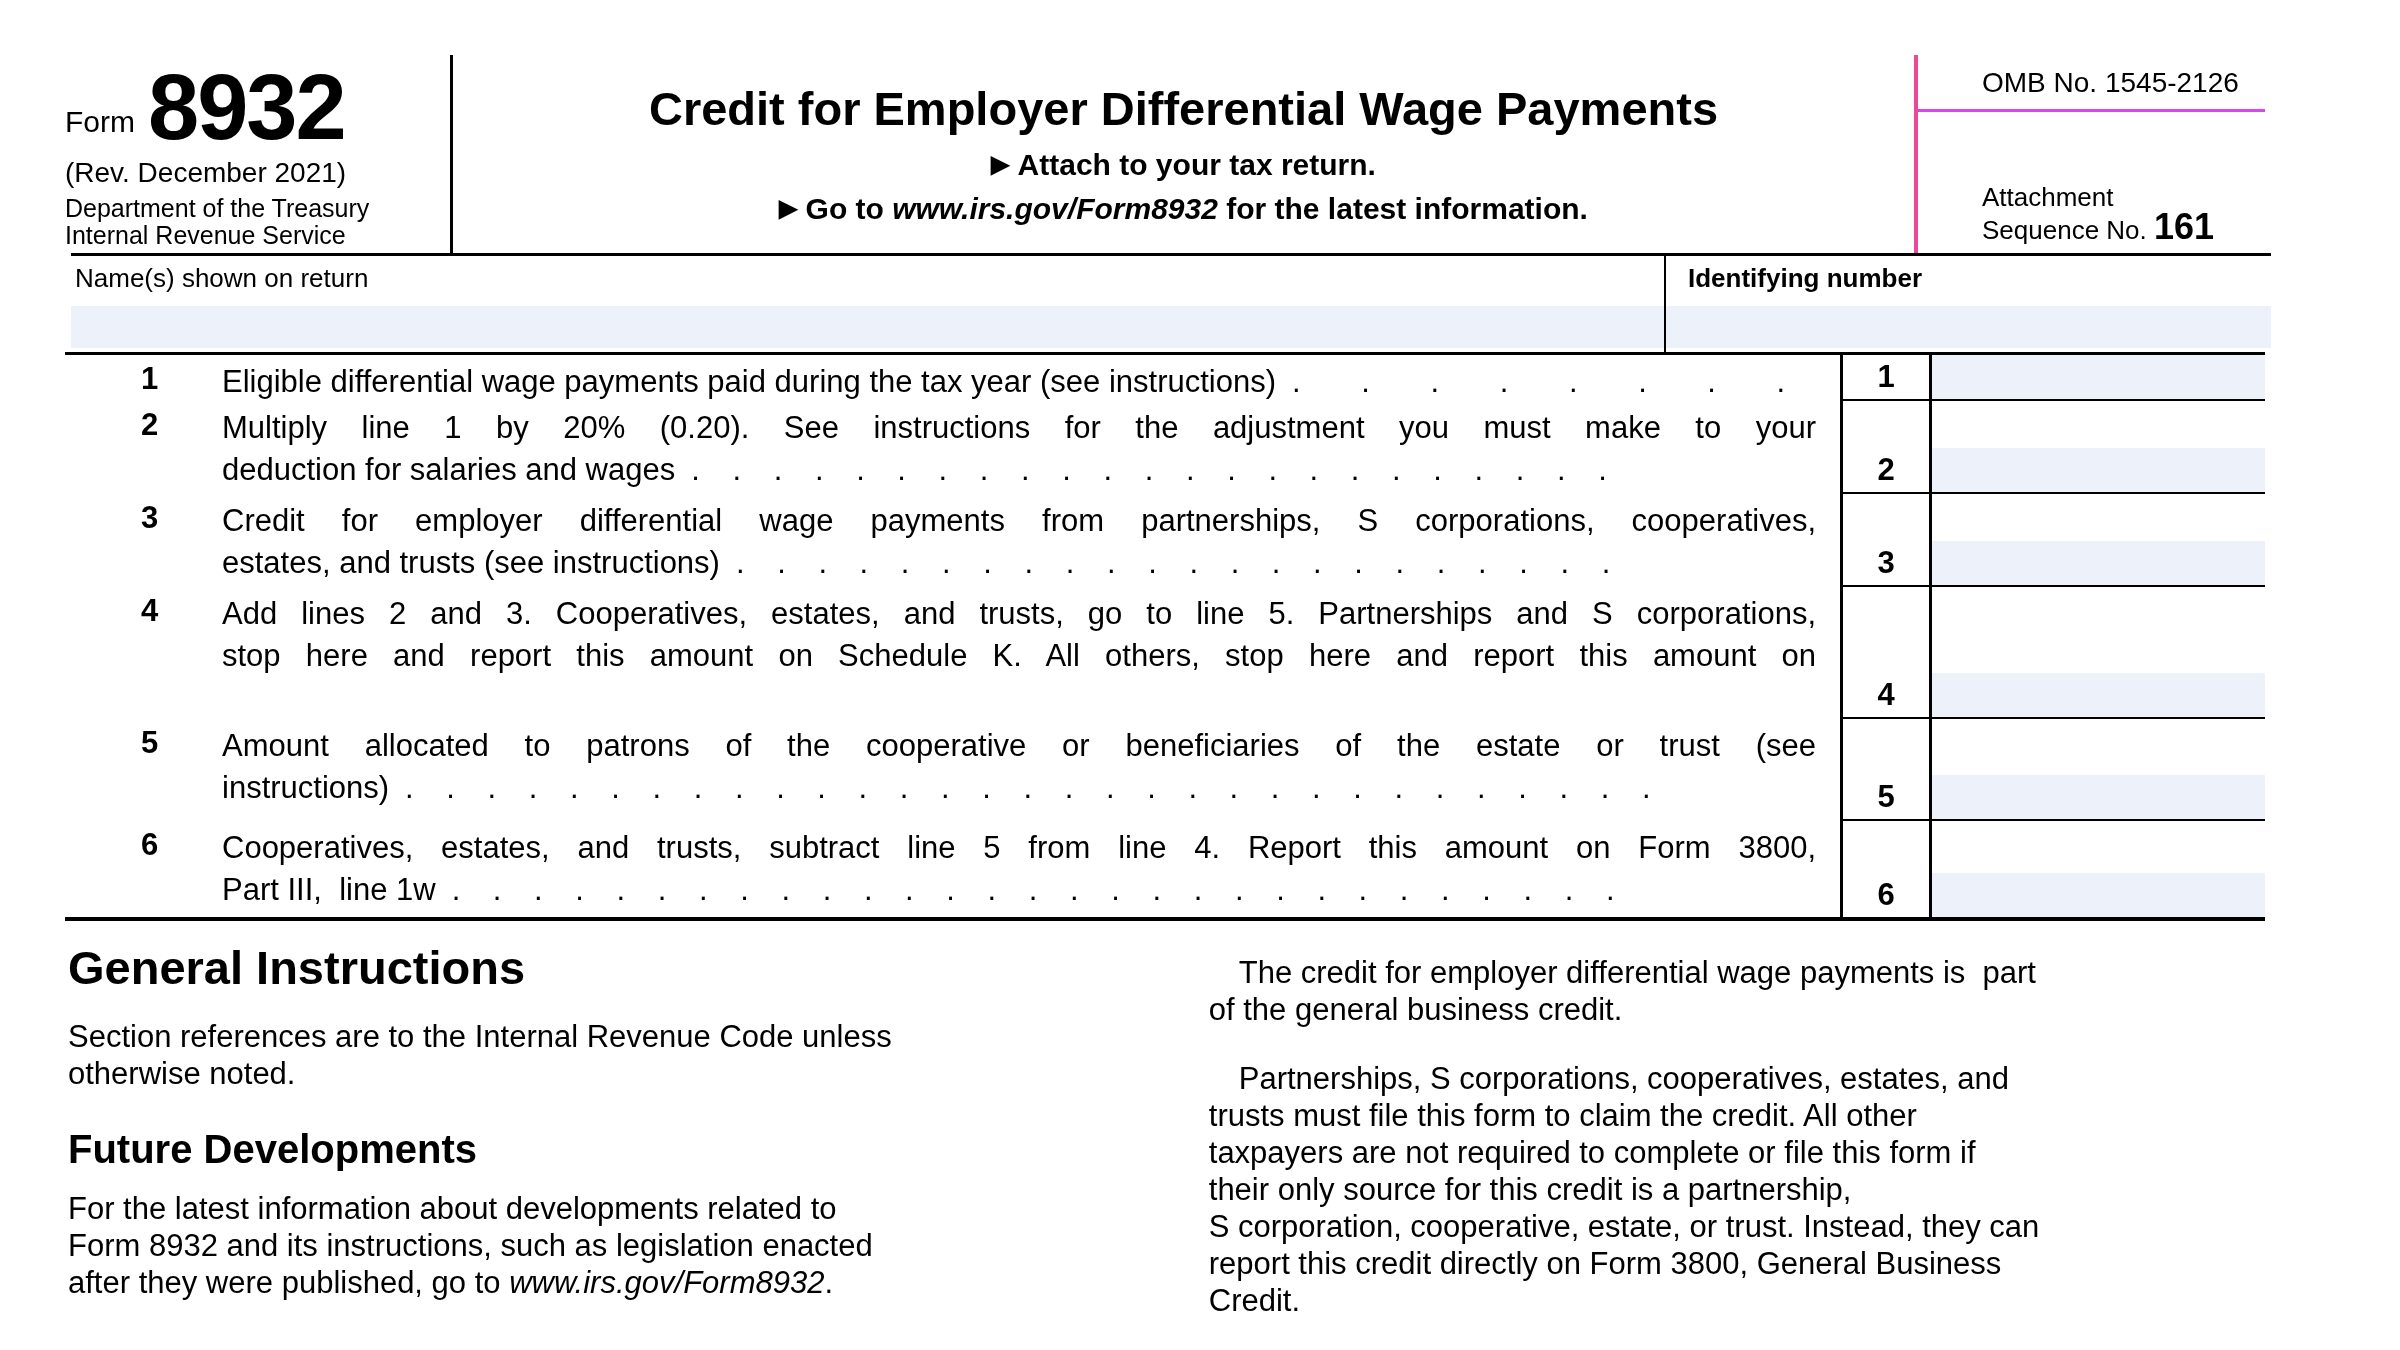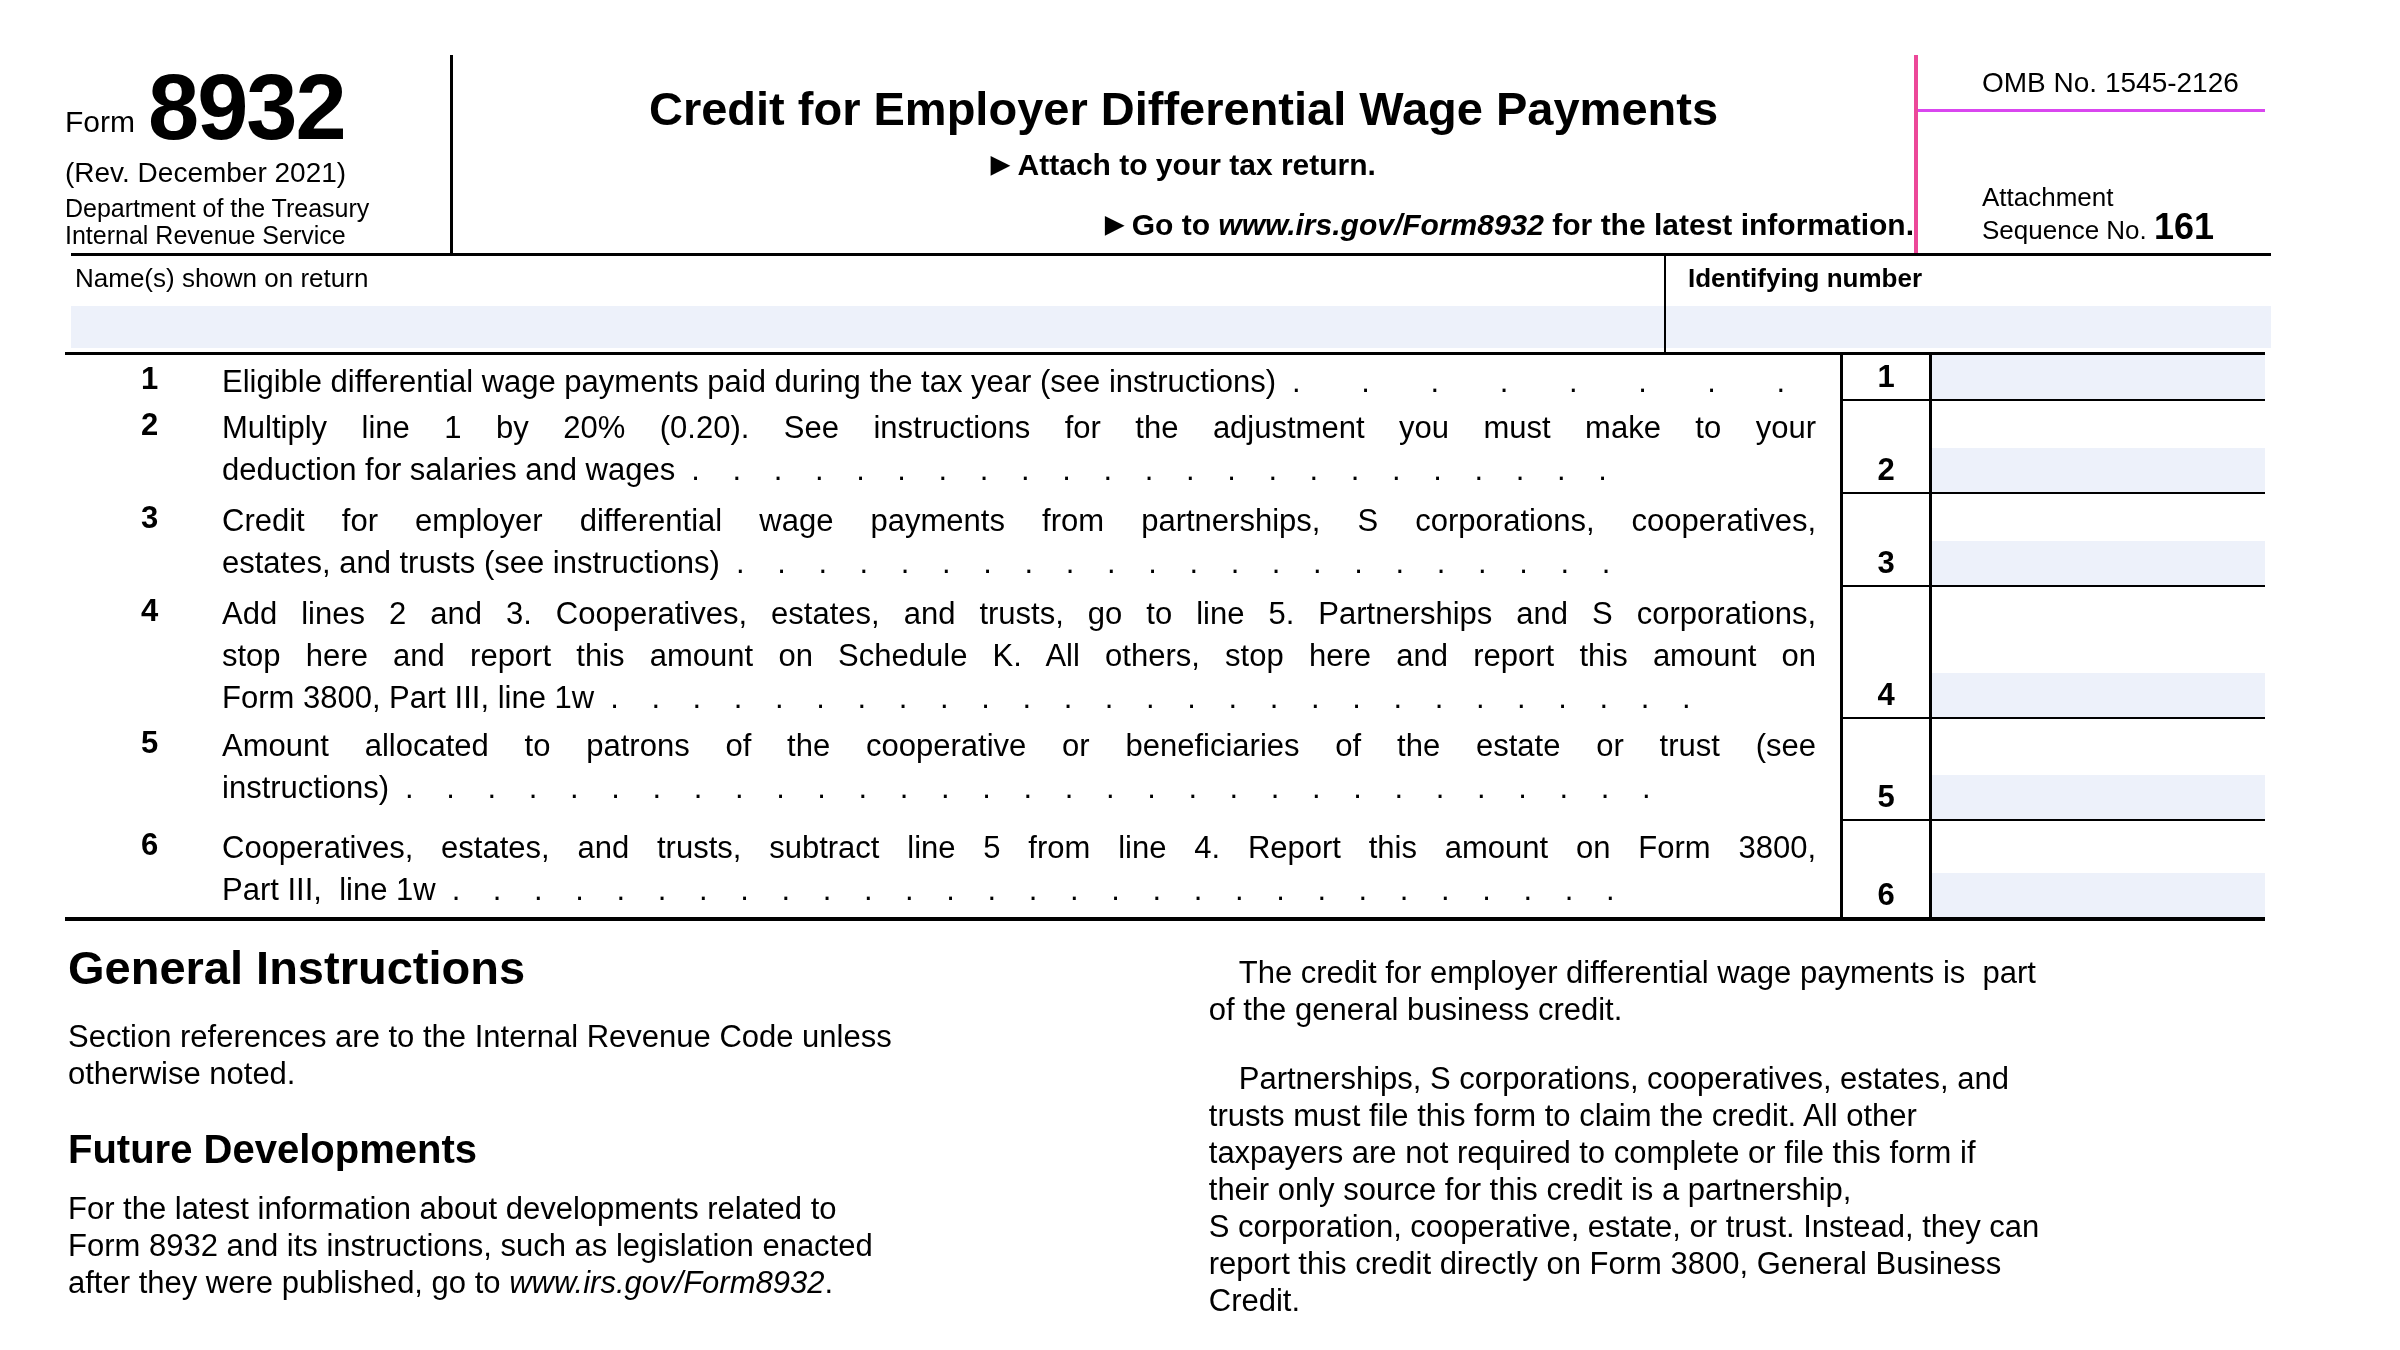--- a/index.html
+++ b/index.html
@@ -14,21 +14,21 @@
   .form-num  { font-size:92px; font-weight:bold; line-height:68px; letter-spacing:-2px; }
   .rev  { font-size:28px; margin-top:16px; }
   .dept { font-size:25px; line-height:27px; }
   .dept.first { margin-top:6px; }
 
   .hdr-center { flex:1; border-left:3px solid #000; border-right:4px solid #ec4899;
                 text-align:center; box-sizing:border-box; padding-top:28px; }
   .title { font-size:47px; font-weight:bold; margin:0; line-height:52px; }
   .sub { font-size:30px; font-weight:bold; }
   .sub1 { margin-top:13px; }
-  .sub2 { margin-top:26px;text-align:right; }
+  .sub2 { margin-top:10px; }
   .sub2 i { font-style:italic; }
   .arrow { display:inline-block; font-size:24px; transform:translateY(-3px); margin-right:8px; }
 
   .hdr-right { width:347px; box-sizing:border-box; display:flex; flex-direction:column; }
   .omb { height:57px; border-bottom:3px solid #d946ef; font-size:28px; padding:12px 0 0 64px; box-sizing:border-box; white-space:nowrap; }
   .att { margin-top:auto; padding:0 0 8px 64px; font-size:26px; line-height:30px; }
   .att-num { font-size:36px; font-weight:bold; }
 
   
   .identity { position:absolute; left:71px; top:253px; width:2200px; height:99px;
@@ -143,21 +143,20 @@
         <div class="numcol">3</div>
         <div class="amtcol">
           <div class="abox"></div>
         </div>
       </div>
       <div class="row" style="height: 132px;">
         <div class="no">4</div>
         <div class="txt">
           <div class="jline"><span>Add lines 2 and 3. Cooperatives, estates, and trusts, go to line 5. Partnerships and S corporations,</span></div>
           <div class="jline"><span>stop here and report this amount on Schedule K. All others, stop here and report this amount on</span></div>
-          <div class="lline"><span>Form 3800, Part III, line 1w</span><span class="leader">. . . . . . . . . . . . . . . . . . . . . . . . . . .</span></div>
         </div>
         <div class="numcol">4</div>
         <div class="amtcol">
           <div class="abox"></div>
         </div>
       </div>
       <div class="row" style="height: 102px;">
         <div class="no">5</div>
         <div class="txt">
           <div class="jline"><span>Amount allocated to patrons of the cooperative or beneficiaries of the estate or trust (see</span></div>

